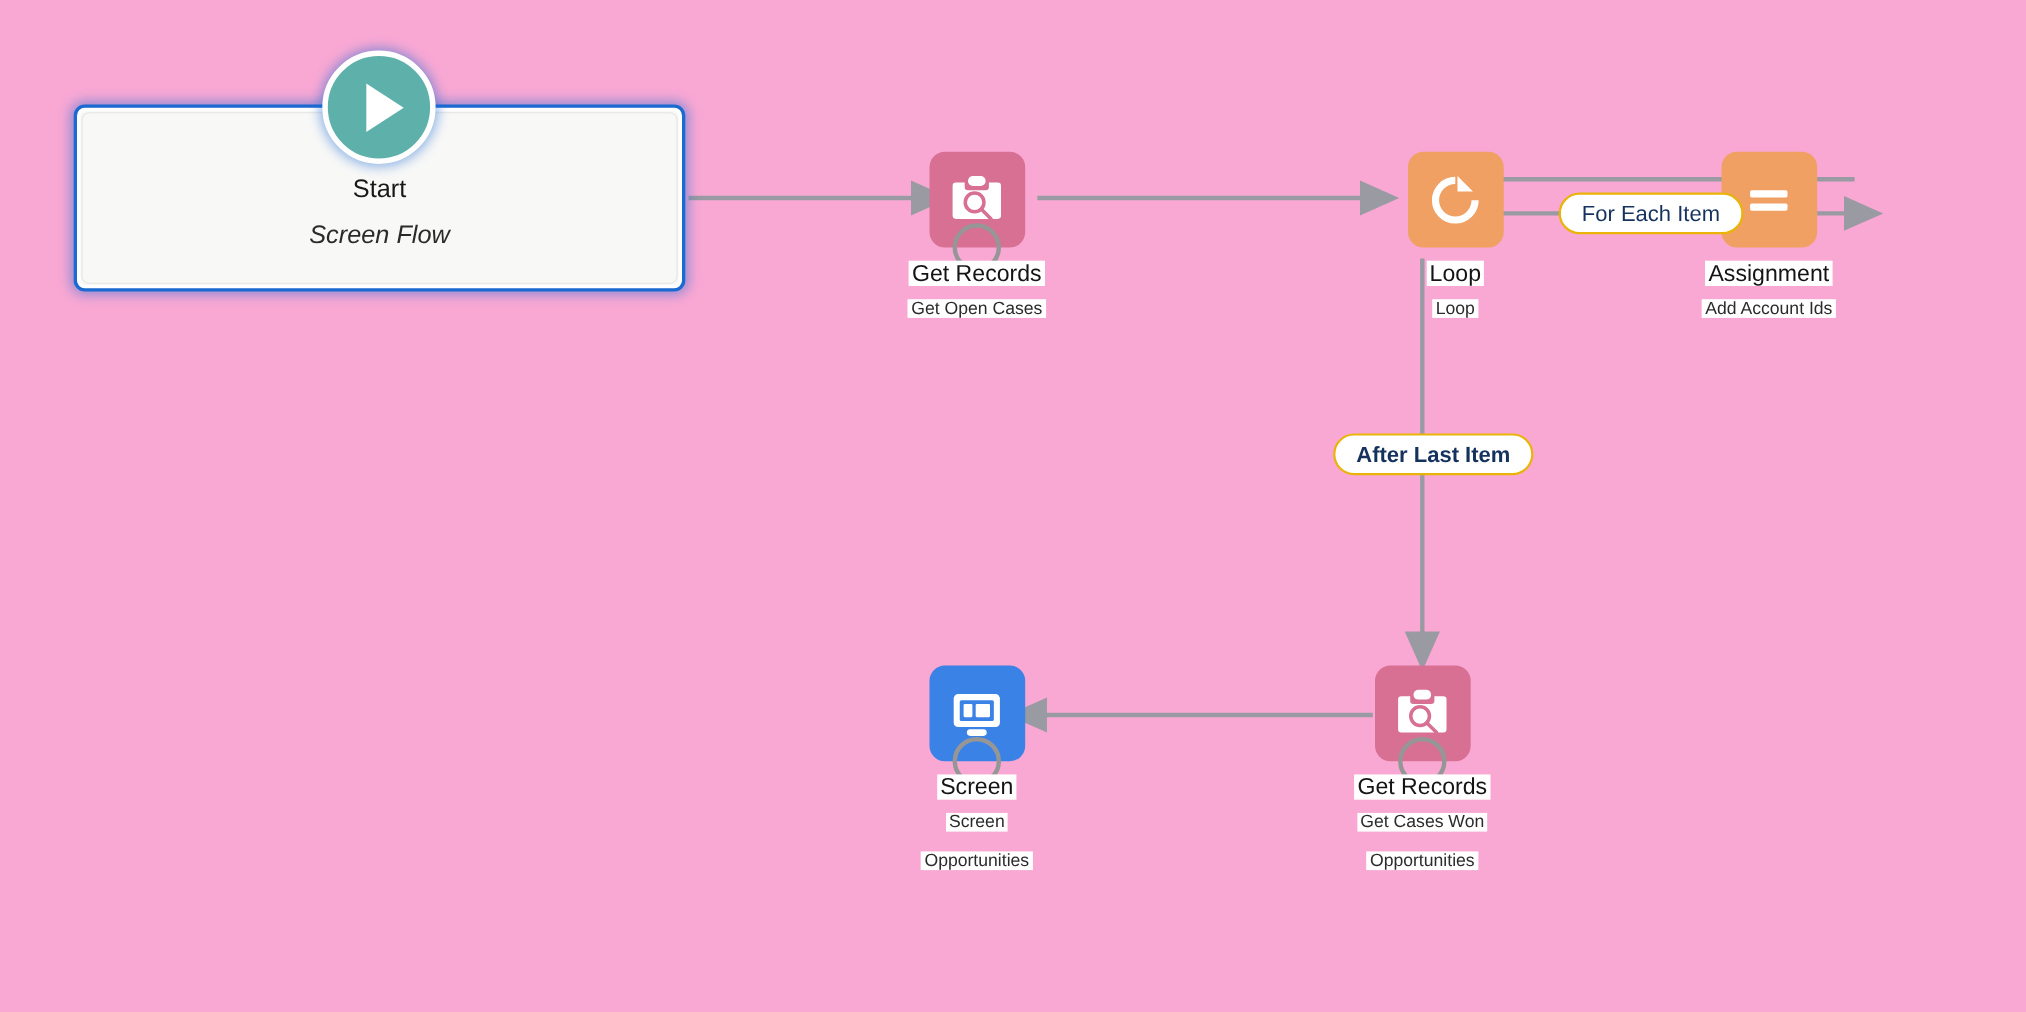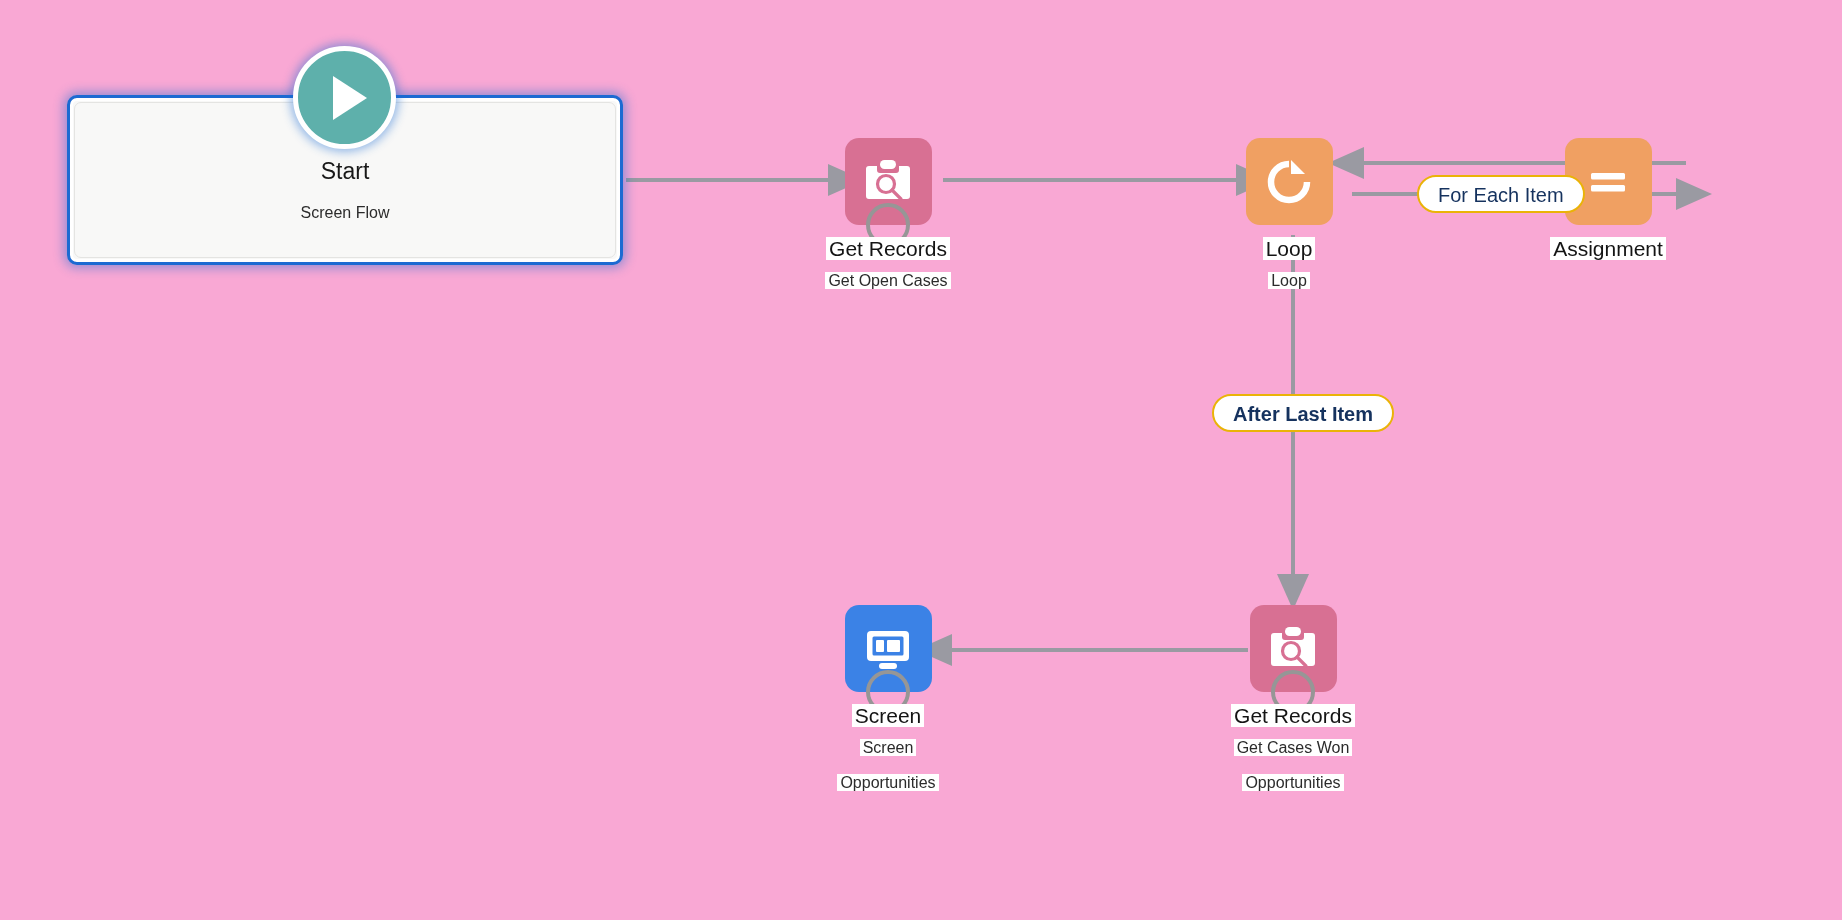--- a/index.html
+++ b/index.html
@@ -56,24 +56,25 @@
     right: 0;
     top: 58px;
     text-align: center;
   }
   .start-title {
     font-size: 23px;
     color: #181818;
     line-height: 30px;
   }
   .start-sub {
-    font-size: 16px;
+    font-size: 23px;
     color: #2b2b2b;
     line-height: 30px;
     margin-top: 12px;
+    font-style: italic;
   }
   .start-play {
     position: absolute;
     left: 293px;
     top: 46px;
     width: 103px;
     height: 103px;
     border-radius: 50%;
     background: #5eb0ab;
     border: 5px solid #ffffff;
@@ -217,21 +218,21 @@
       <div class="node-socket"></div>
     </div>
     <div class="node-title">
       <span>Get Records</span>
     </div>
     <div class="node-sub">
       <span>Get Open Cases</span>
     </div>
   </div>
 
-  <div class="node" style="left:1289px; top:138px;">
+  <div class="node" style="left:1323px; top:138px;">
     <div class="node-icon loop">
       <svg width="56" height="56" viewBox="0 0 56 56">
         <path d="M28 10 A18 18 0 1 0 46 28" fill="none" stroke="#ffffff" stroke-width="6.5" stroke-linecap="butt"></path>
         <path d="M30 6 L30 20 L44 20 Z" fill="#ffffff"></path>
       </svg>
     </div>
     <div class="node-title">
       <span>Loop</span>
     </div>
     <div class="node-sub">
@@ -241,20 +242,23 @@
 
   <div class="node" style="left:1608px; top:138px;">
     <div class="node-icon assignment">
       <svg width="56" height="56" viewBox="0 0 56 56">
         <rect x="11" y="19" width="34" height="6.5" rx="1.5" fill="#ffffff"></rect>
         <rect x="11" y="31" width="34" height="6.5" rx="1.5" fill="#ffffff"></rect>
       </svg>
     </div>
     <div class="node-title">
       <span>Assignment</span>
+    </div>
+    <div class="node-sub">
+      <span>Add Account Ids</span>
     </div>
   </div>
 
   <div class="node" style="left:1293px; top:605px;">
     <div class="node-icon get-records">
       <svg width="56" height="56" viewBox="0 0 56 56">
         <path d="M9 12 h8 v4 a3 3 0 0 0 3 3 h16 a3 3 0 0 0 3-3 v-4 h8 a3 3 0 0 1 3 3 v27 a3 3 0 0 1-3 3 H9 a3 3 0 0 1-3-3 V15 a3 3 0 0 1 3-3 z" fill="#ffffff"></path>
         <rect x="20" y="6" width="16" height="9" rx="4.5" fill="#ffffff"></rect>
         <circle cx="26" cy="30" r="8.5" fill="none" stroke="#d87093" stroke-width="3.2"></circle>
         <line x1="32" y1="36" x2="41" y2="45" stroke="#d87093" stroke-width="3.2" stroke-linecap="round"></line>

